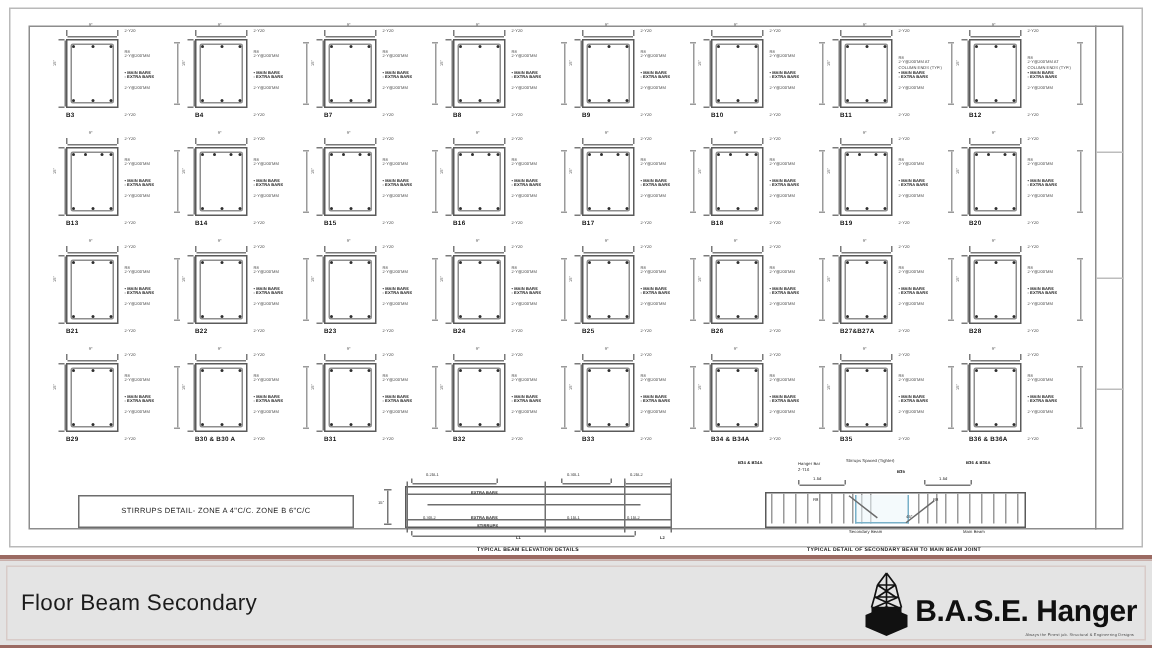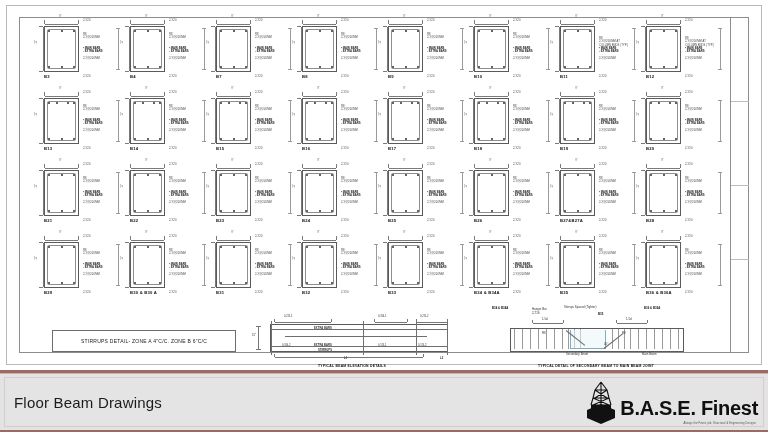--- a/index.html
+++ b/index.html
@@ -1112,33 +1112,33 @@
       <div class="joint-txt" style="left:74px;top:46px;">Secondary Beam</div>
       <div class="joint-txt" style="left:150px;top:46px;">Main Beam</div>
 
       <div class="joint-title">TYPICAL DETAIL OF SECONDARY BEAM TO MAIN BEAM JOINT</div>
     </div>
   </div>
 
   <div class="footer-rule"></div>
   <div class="footer">
     <div class="footer-inner"></div>
-    <div class="footer-title">Floor Beam Drawings</div>
+    <div class="footer-title">Floor Beam Secondary</div>
     <div class="brand">
       <div class="brand-mark">
         <svg viewBox="0 0 34 44" width="34" height="44" aria-hidden="true">
           <g stroke="#111" stroke-width="1.1" fill="none">
             <path d="M17 2 L11 10 M17 2 L23 10 M11 10 L23 10
                      M11 10 L9 18 M23 10 L25 18 M9 18 L25 18
                      M9 18 L7 25 M25 18 L27 25 M7 25 L27 25
                      M11 10 L23 18 M23 10 L11 18
                      M9 18 L25 25 M25 18 L9 25
                      M17 2 L17 25"></path>
           </g>
           <path d="M7 25 L27 25 L27 34 L17 40 L7 34 Z" fill="#111"></path>
           <path d="M3 30 L17 24 L31 30 L31 38 L17 44 L3 38 Z" fill="#111"></path>
         </svg>
       </div>
-      <div class="brand-text">B.A.S.E. Finest</div>
+      <div class="brand-text">B.A.S.E. Hanger</div>
       <div class="brand-tag">Always the Finest job. Structural &amp; Engineering Designs</div>
     </div>
   </div>
 </div>
 
 </body></html>

